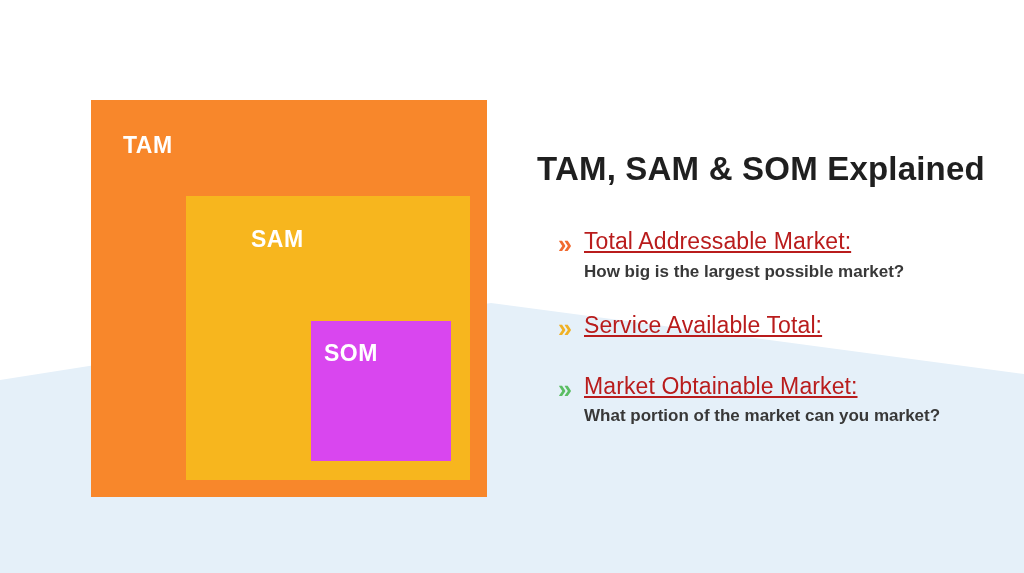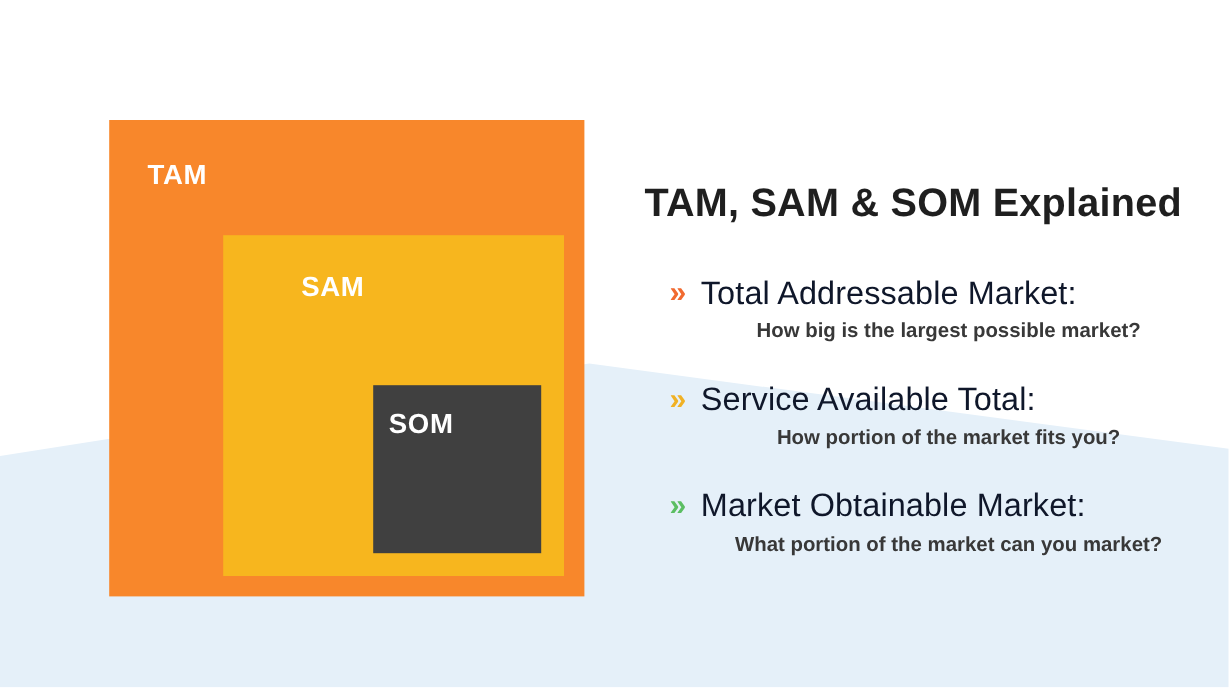--- a/index.html
+++ b/index.html
@@ -55,52 +55,52 @@
   .bullet-marker {
     flex: 0 0 auto;
     width: 26px;
     font-size: 25px;
     font-weight: 700;
     line-height: 1.2;
     margin-top: 1px;
   }
   .bullet-body { flex: 1 1 auto; }
   .bullet-heading {
-    font-size: 27px;
+    font-size: 23px;
     font-weight: 500;
-    color: #0f172a;
+    color: #b91c1c;
     line-height: 1.2;
     letter-spacing: 0.1px;
+    text-decoration: underline;
   }
   .bullet-desc {
     margin-top: 5px;
     font-size: 17px;
     font-weight: 600;
     color: #383838;
     line-height: 1.25;
-    text-align: center;
   }
 </style>
 </head>
 <body>
 
 <div class="canvas">
 
   <svg class="wave-svg" viewBox="0 0 1024 573" preserveAspectRatio="none" aria-hidden="true">
     <polygon points="0,380 491,303 1024,374 1024,573 0,573" fill="#E5F0F9"></polygon>
   </svg>
 
   <div class="diagram">
     <div class="square square-tam" style="background: rgb(248, 135, 43);">
       <span class="sq-label sq-label-tam">TAM</span>
     </div>
     <div class="square square-sam" style="background: rgb(247, 182, 30);">
       <span class="sq-label sq-label-sam">SAM</span>
     </div>
-    <div class="square square-som" style="background: #404040;">
+    <div class="square square-som" style="background: #d946ef;">
       <span class="sq-label sq-label-som">SOM</span>
     </div>
   </div>
 
   <div class="content">
     <h1 class="page-title">TAM, SAM &amp; SOM Explained</h1>
 
     <div class="bullets">
 
       <div class="bullet">
@@ -108,21 +108,20 @@
         <div class="bullet-body">
           <div class="bullet-heading">Total Addressable Market:</div>
           <div class="bullet-desc">How big is the largest possible market?</div>
         </div>
       </div>
 
       <div class="bullet">
         <span class="bullet-marker" style="color: rgb(240, 177, 37);">»</span>
         <div class="bullet-body">
           <div class="bullet-heading">Service Available Total:</div>
-          <div class="bullet-desc">How portion of the market fits you?</div>
         </div>
       </div>
 
       <div class="bullet">
         <span class="bullet-marker" style="color: rgb(91, 190, 99);">»</span>
         <div class="bullet-body">
           <div class="bullet-heading">Market Obtainable Market:</div>
           <div class="bullet-desc">What portion of the market can you market?</div>
         </div>
       </div>

